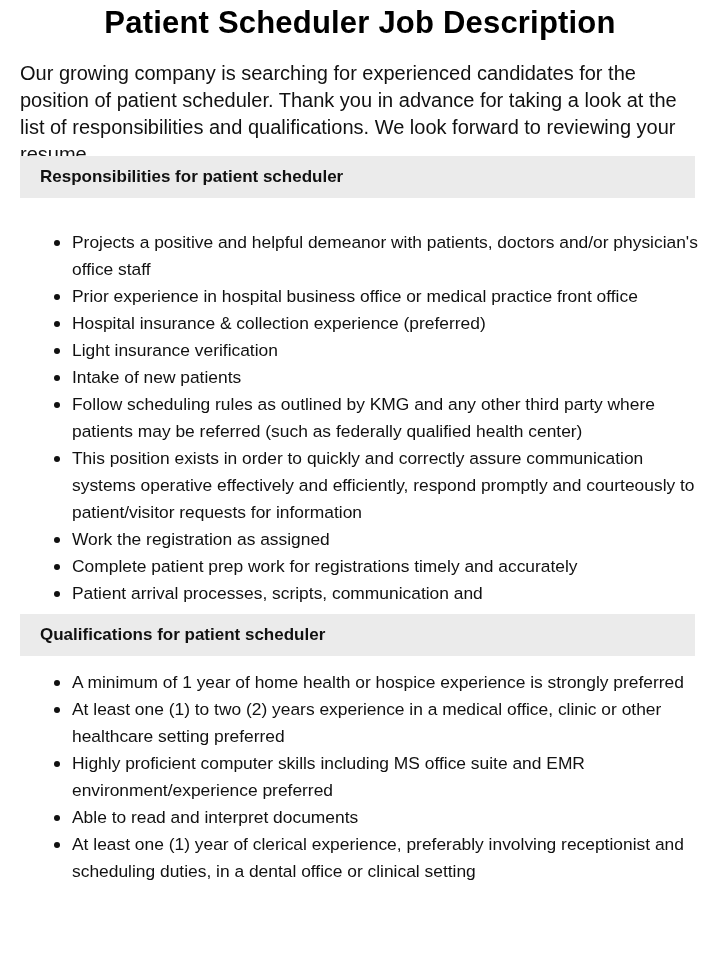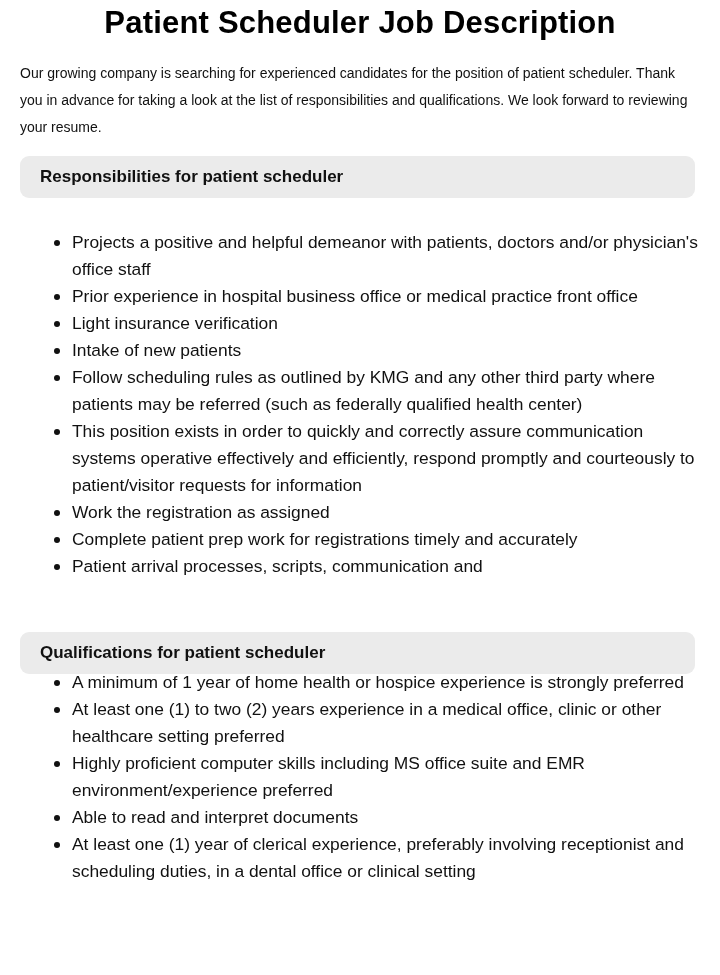--- a/index.html
+++ b/index.html
@@ -30,38 +30,37 @@
       line-height: 42px;
       margin: 0;
       letter-spacing: 0.2px;
       color: #000;
     }
     .intro {
       position: absolute;
       top: 60px;
       left: 20px;
       width: 675px;
-      font-size: 14px;
+      font-size: 20px;
       line-height: 27px;
       margin: 0;
       color: #111;
     }
     .section-header {
       position: absolute;
       left: 20px;
       width: 675px;
       height: 42px;
       background: #ebebeb;
       box-sizing: border-box;
       padding-left: 20px;
       font-size: 17px;
       font-weight: bold;
       line-height: 42px;
       color: #111;
-      border-radius: 9px;
     }
     .list {
       position: absolute;
       left: 20px;
       width: 675px;
       margin: 12px;
       padding: 0;
       list-style: none;
     }
     .list li {
@@ -86,30 +85,31 @@
 
 <div class="page">
   <h1 class="title">Patient Scheduler Job Description</h1>
 
   <p class="intro">Our growing company is searching for experienced candidates for the position of patient scheduler. Thank you in advance for taking a look at the list of responsibilities and qualifications. We look forward to reviewing your resume.</p>
 
   <div class="section-header" style="top:156px;">Responsibilities for patient scheduler</div>
   <ul class="list" style="top:217px;">
     <li><span class="bullet"></span><span>Projects a positive and helpful demeanor with patients, doctors and/or physician's office staff</span></li>
     <li><span class="bullet"></span><span>Prior experience in hospital business office or medical practice front office</span></li>
+    <li><span class="bullet"></span><span>Hospital insurance &amp; collection experience (preferred)</span></li>
     <li><span class="bullet"></span><span>Light insurance verification</span></li>
     <li><span class="bullet"></span><span>Intake of new patients</span></li>
     <li><span class="bullet"></span><span>Follow scheduling rules as outlined by KMG and any other third party where patients may be referred (such as federally qualified health center)</span></li>
     <li><span class="bullet"></span><span>This position exists in order to quickly and correctly assure communication systems operative effectively and efficiently, respond promptly and courteously to patient/visitor requests for information</span></li>
     <li><span class="bullet"></span><span>Work the registration as assigned</span></li>
     <li><span class="bullet"></span><span>Complete patient prep work for registrations timely and accurately</span></li>
     <li><span class="bullet"></span><span>Patient arrival processes, scripts, communication and</span></li>
   </ul>
 
-  <div class="section-header" style="top:614px;margin-top:18px;">Qualifications for patient scheduler</div>
+  <div class="section-header" style="top:614px;">Qualifications for patient scheduler</div>
   <ul class="list" style="top:657px;">
     <li><span class="bullet"></span><span>A minimum of 1 year of home health or hospice experience is strongly preferred</span></li>
     <li><span class="bullet"></span><span>At least one (1) to two (2) years experience in a medical office, clinic or other healthcare setting preferred</span></li>
     <li><span class="bullet"></span><span>Highly proficient computer skills including MS office suite and EMR environment/experience preferred</span></li>
     <li><span class="bullet"></span><span>Able to read and interpret documents</span></li>
     <li><span class="bullet"></span><span>At least one (1) year of clerical experience, preferably involving receptionist and scheduling duties, in a dental office or clinical setting</span></li>
   </ul>
 </div>
 
 </body></html>

